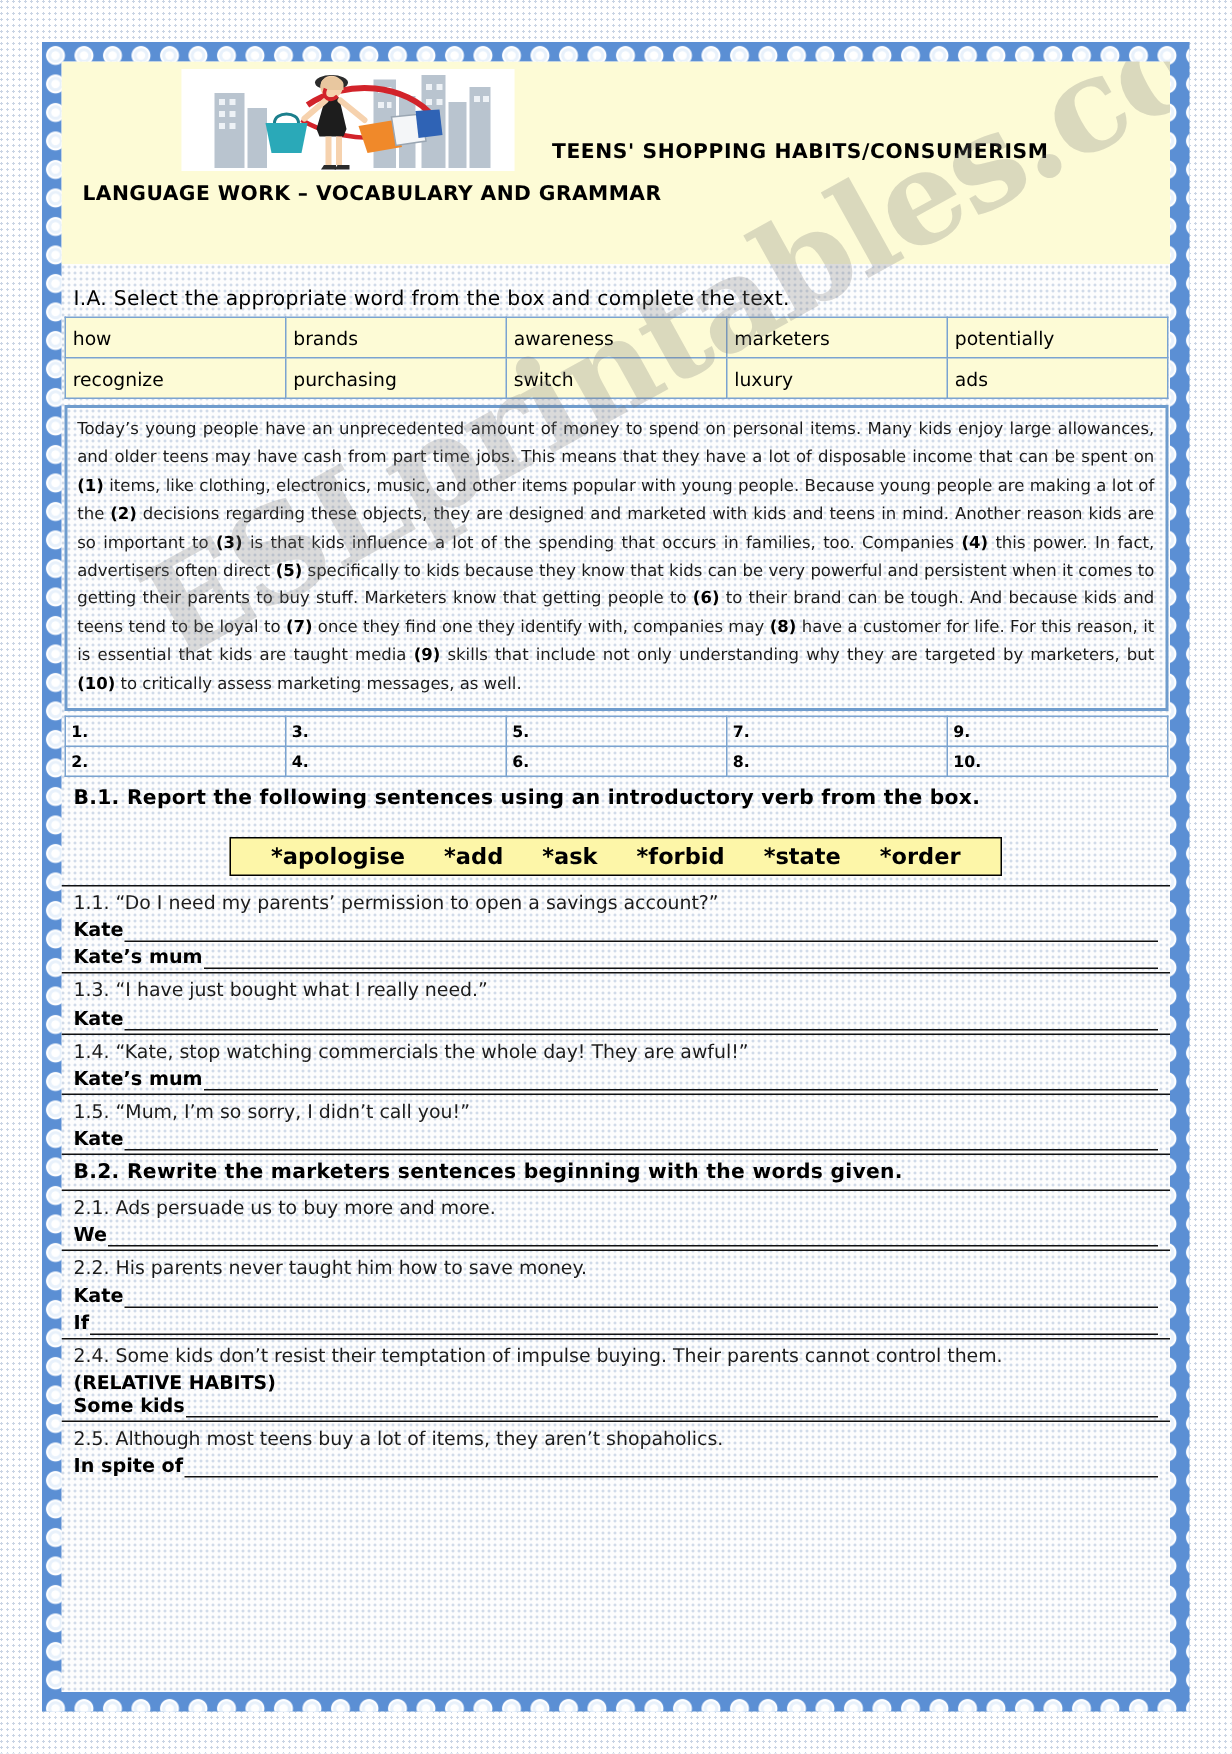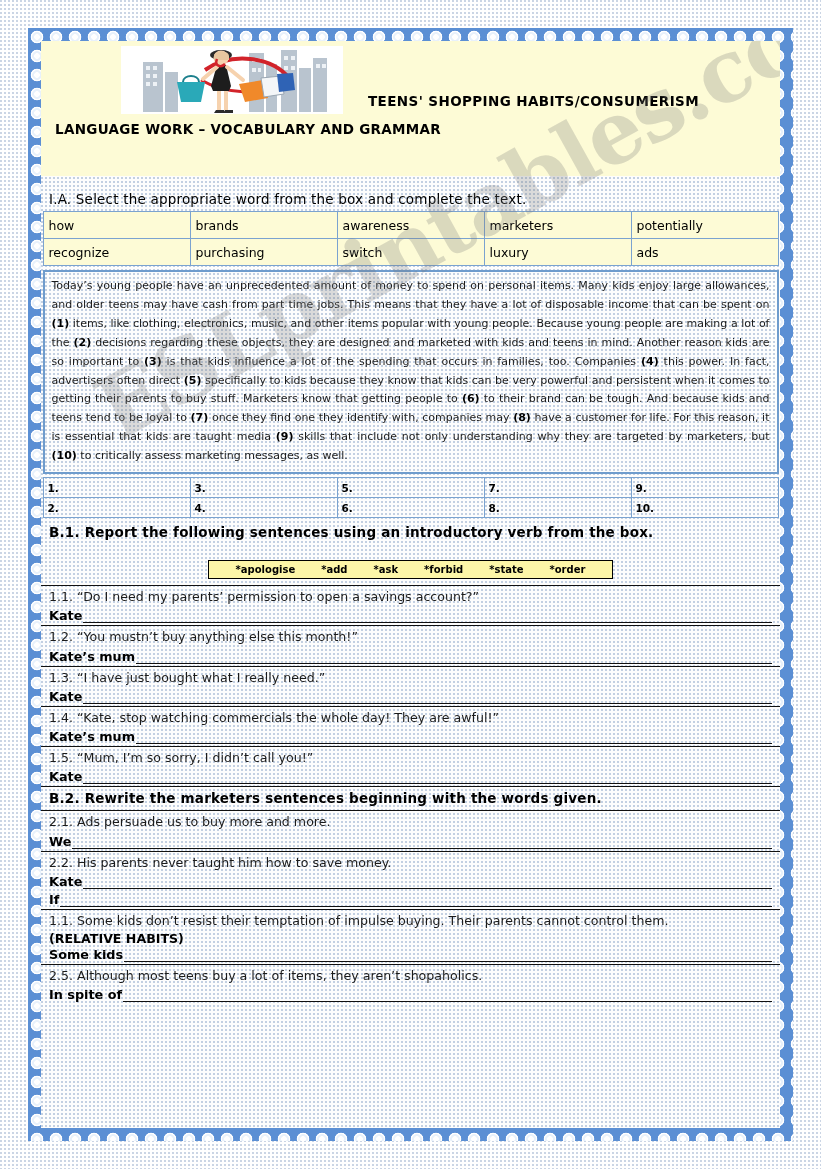--- a/index.html
+++ b/index.html
@@ -165,21 +165,21 @@
     letter-spacing:0.2px;
   }
 
   
   .verbbox-wrap{text-align:center;padding:14px 0 6px 0;}
   .verbbox{
     display:inline-block;
     background:#fdf6a8;
     border:1.6px solid #000;
     padding:3px 14px;
-    font-size:10px;
+    font-size:15px;
     font-weight:bold;
     color:#000;
   }
   .verbbox span{display:inline-block;margin:0 13px;}
 
   
   .qline{
     font-size:12.6px;
     color:#1b1b1b;
     padding:2px 0 1px 8px;
@@ -340,21 +340,20 @@
       <div class="verbbox-wrap">
         <div class="verbbox" id="verbbox"><span>*apologise</span><span>*add</span><span>*ask</span><span>*forbid</span><span>*state</span><span>*order</span></div>
       </div>
 
       <div id="b1-items">
           <div class="qline">1.1. “Do I need my parents’ permission to open a savings account?”</div>
           <div class="ansline">
             <span class="lead">Kate</span>
             <span class="rule"></span>
           </div>
-          <div class="qline">1.2. “You mustn’t buy anything else this month!”</div>
           <div class="ansline">
             <span class="lead">Kate’s mum</span>
             <span class="rule"></span>
           </div>
           <div class="qline">1.3. “I have just bought what I really need.”</div>
           <div class="ansline">
             <span class="lead">Kate</span>
             <span class="rule"></span>
           </div>
           <div class="qline">1.4. “Kate, stop watching commercials the whole day! They are awful!”</div>
@@ -379,21 +378,21 @@
           </div>
           <div class="qline">2.2. His parents never taught him how to save money.</div>
           <div class="ansline">
             <span class="lead">Kate</span>
             <span class="rule"></span>
           </div>
           <div class="ansline">
             <span class="lead">If</span>
             <span class="rule"></span>
           </div>
-          <div class="qline">1.1. Some kids don’t resist their temptation of impulse buying. Their parents cannot control them.</div>
+          <div class="qline">2.4. Some kids don’t resist their temptation of impulse buying. Their parents cannot control them.</div>
           <div class="relclause">(RELATIVE HABITS)</div>
           <div class="ansline">
             <span class="lead">Some kids</span>
             <span class="rule"></span>
           </div>
           <div class="qline">2.5. Although most teens buy a lot of items, they aren’t shopaholics.</div>
           <div class="ansline">
             <span class="lead">In spite of</span>
             <span class="rule"></span>
           </div>

